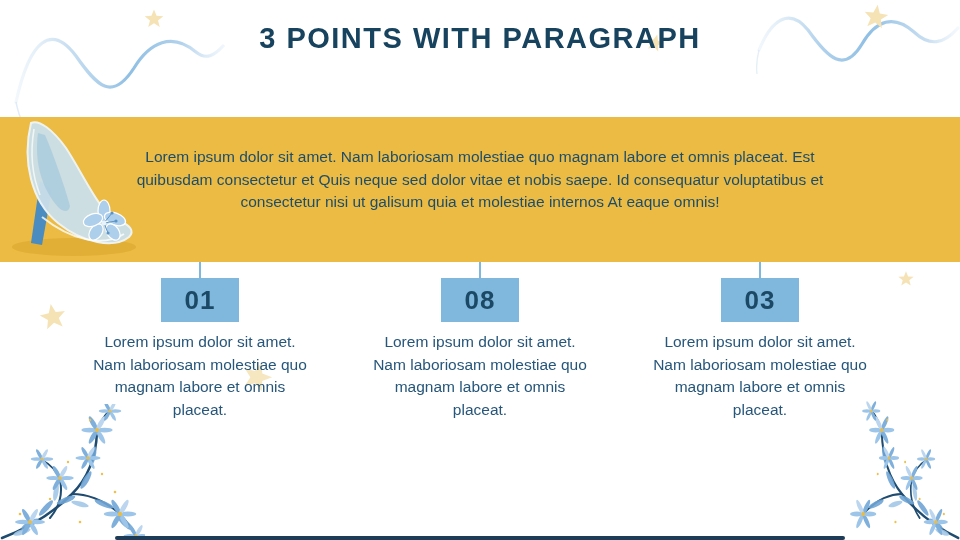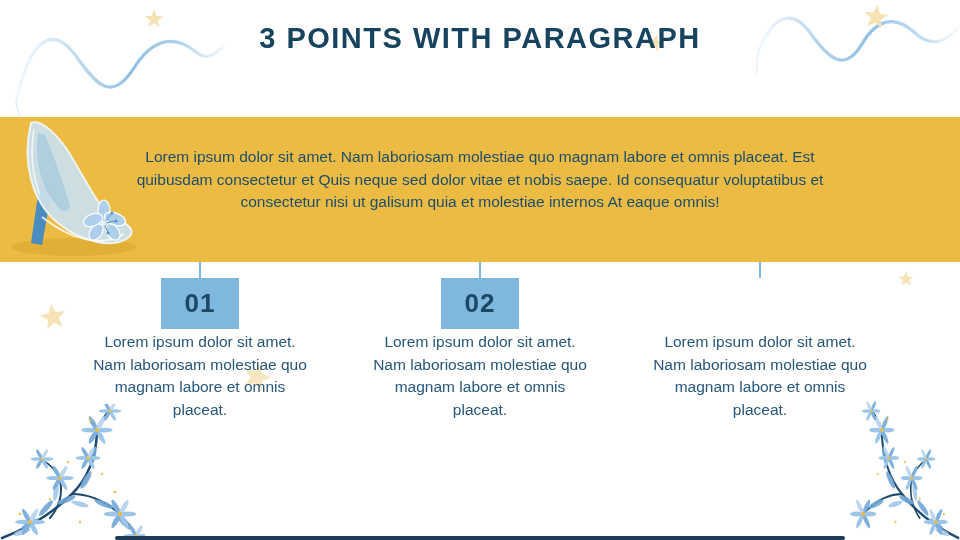--- a/index.html
+++ b/index.html
@@ -15,21 +15,21 @@
   
   .banner{position:absolute;top:117px;left:0;right:0;height:145px;background:#EBBB43;}
   .banner-text{
     position:absolute;top:29px;left:130px;width:700px;text-align:center;
     font-size:15.5px;line-height:22.5px;color:#1E4D6B;
   }
   .slipper{position:absolute;left:0;top:0;width:148px;height:145px;}
   
   .connector{position:absolute;top:262px;width:2px;height:16px;background:#80B8DD;}
   .numbox{
-    position:absolute;top:278px;width:78px;height:51px;background:#80B8DD;
+    position:absolute;top:278px;width:78px;height:44px;background:#80B8DD;
     display:flex;align-items:center;justify-content:center;
     font-size:26px;font-weight:700;color:#1B4965;letter-spacing:1px;
   }
   .pointtext{
     position:absolute;top:331px;width:220px;text-align:center;
     font-size:15.5px;line-height:22.5px;color:#26567A;
   }
   
   .deco{position:absolute;pointer-events:none;}
   .wave-tl{left:0;top:4px;width:225px;height:120px;}
@@ -146,21 +146,24 @@
   </div>
 
   <div class="connector" style="left:199px"></div>
   <div class="connector" style="left:479px"></div>
   <div class="connector" style="left:759px"></div>
 
   <div class="numbox" style="left:161px">
     <span>01</span>
   </div>
   <div class="numbox" style="left:441px">
-    <span>02</span>
+    <span>08</span>
+  </div>
+  <div class="numbox" style="left:721px">
+    <span>03</span>
   </div>
 
   <div class="pointtext" style="left:90px">Lorem ipsum dolor sit amet. Nam laboriosam molestiae quo magnam labore et omnis placeat.</div>
   <div class="pointtext" style="left:370px">Lorem ipsum dolor sit amet. Nam laboriosam molestiae quo magnam labore et omnis placeat.</div>
   <div class="pointtext" style="left:650px">Lorem ipsum dolor sit amet. Nam laboriosam molestiae quo magnam labore et omnis placeat.</div>
 
   <div class="deco flower-bl">
     <svg viewBox="0 0 145 136" width="145" height="136">
       <defs>
         <g id="fl1">

